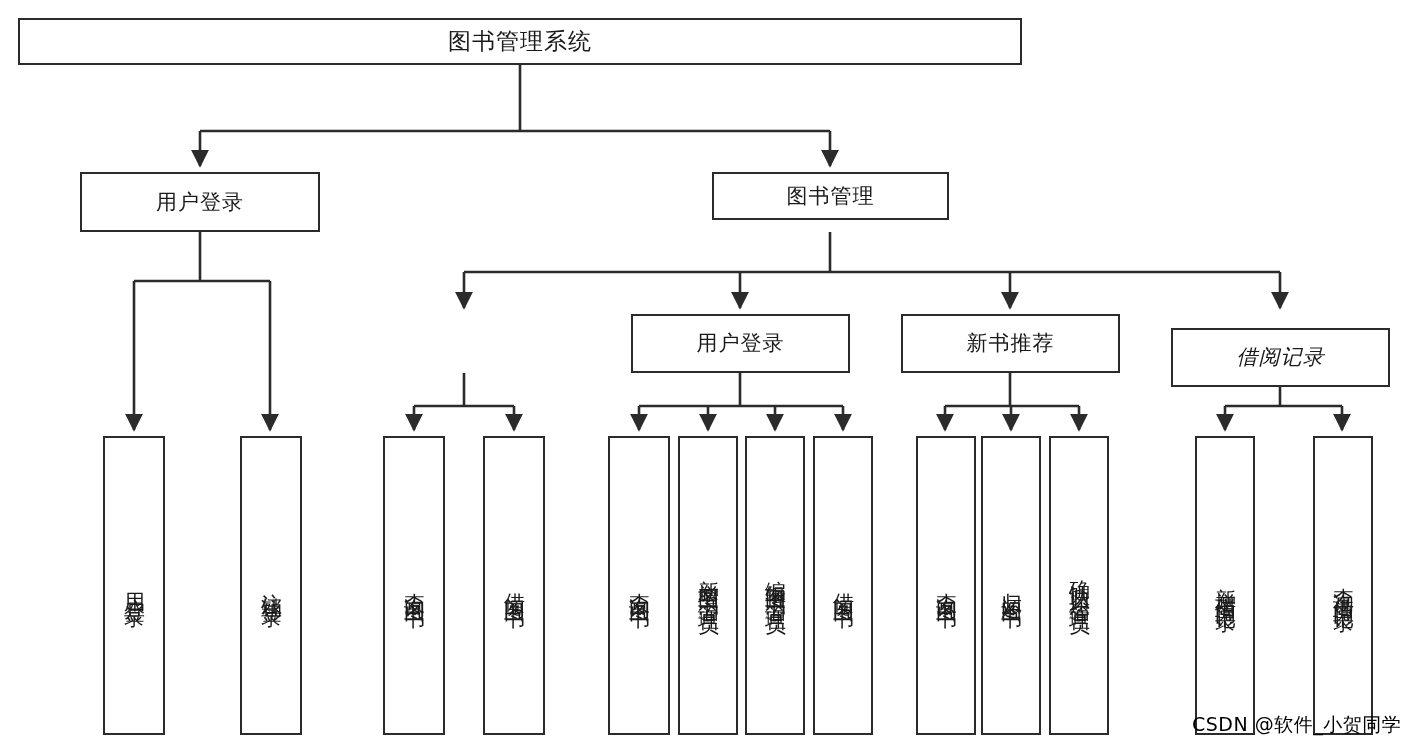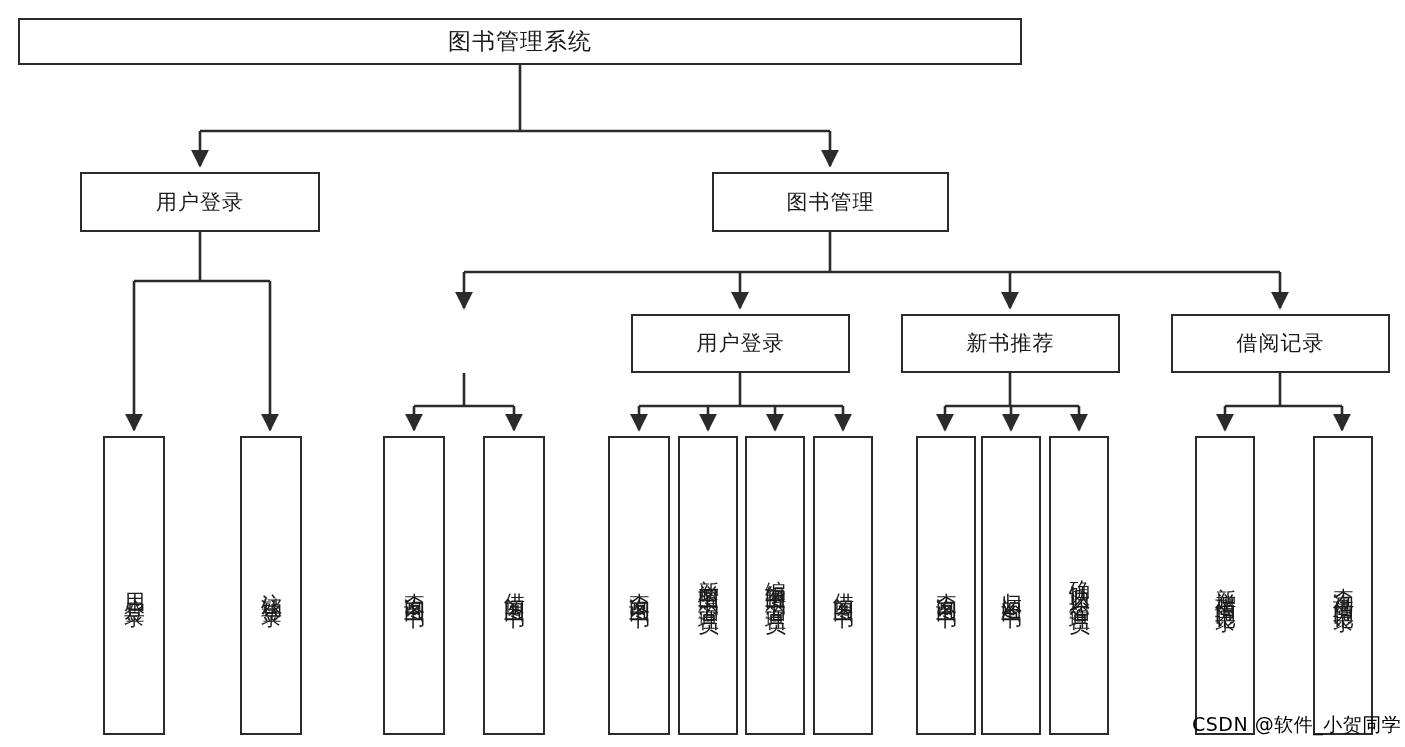--- a/index.html
+++ b/index.html
@@ -130,34 +130,34 @@
   </svg>
 
   <div class="node level-0" style="left:18px; top:18px; width:1004px; height:47px;">
     <span class="node-label">图书管理系统</span>
   </div>
 
   <div class="node level-1" style="left:80px; top:172px; width:240px; height:60px;">
     <span class="node-label">用户登录</span>
   </div>
 
-  <div class="node level-1" style="left:712px; top:172px; width:237px; height:60px;">
+  <div class="node level-1" style="left:712px; top:172px; width:237px; height:48px;">
     <span class="node-label">图书管理</span>
   </div>
 
 
   <div class="node level-2" style="left:631px; top:314px; width:219px; height:59px;">
     <span class="node-label">用户登录</span>
   </div>
 
   <div class="node level-2" style="left:901px; top:314px; width:219px; height:59px;">
     <span class="node-label">新书推荐</span>
   </div>
 
-  <div class="node level-2" style="left:1171px; top:314px; width:219px; height:59px;">
+  <div class="node level-2" style="left:1171px; top:328px; width:219px; height:59px;font-style:italic;">
     <span class="node-label">借阅记录</span>
   </div>
 
   <div class="node leaf" style="left:103px; top:436px; width:62px; height:299px;">
     <span class="node-label">用户登录</span>
   </div>
 
   <div class="node leaf" style="left:240px; top:436px; width:62px; height:299px;">
     <span class="node-label">注销登录</span>
   </div>

